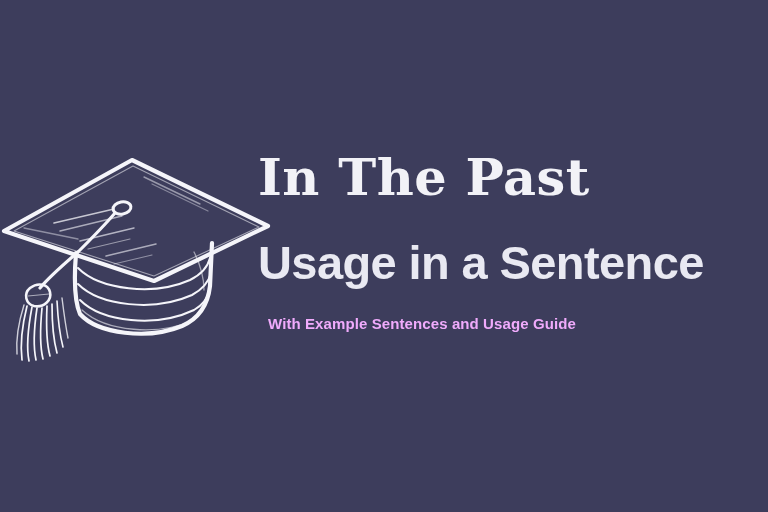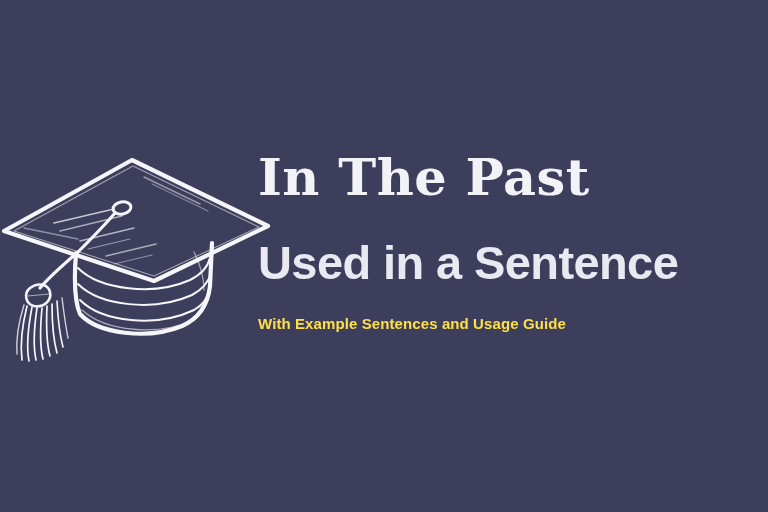--- a/index.html
+++ b/index.html
@@ -56,22 +56,22 @@
     margin: 0;
     margin-top: 36px;
     white-space: nowrap;
   }
   #subtitle {
     font-family: "Liberation Sans", sans-serif;
     font-weight: 700;
     font-size: 15px;
     line-height: 1.0;
     letter-spacing: 0.1px;
-    color: #fde047;
-    margin: 0;
+    color: #f0abfc;
+    margin: 10px;
     margin-top: 30px;
     white-space: nowrap;
   }
 
   
   #branding {
     position: absolute;
     right: 28px;
     bottom: 27px;
     font-family: "Liberation Sans", sans-serif;
@@ -130,18 +130,18 @@
         <path d="M 63 153 C 64 172, 66 188, 69 199" stroke-width="1.6"></path>
         <path d="M 30 157 C 24 176, 22 193, 23 206" stroke-width="1.4" opacity="0.8"></path>
         <path d="M 68 150 C 70 166, 72 180, 74 190" stroke-width="1.4" opacity="0.8"></path>
 
       </g>
     </svg>
   </div>
 
   <div id="text-block">
     <div id="title-serif">In The Past</div>
-    <div id="title-sans">Used in a Sentence</div>
+    <div id="title-sans">Usage in a Sentence</div>
     <div id="subtitle">With Example Sentences and Usage Guide</div>
   </div>
 
 
 </div>
 
 </body></html>

